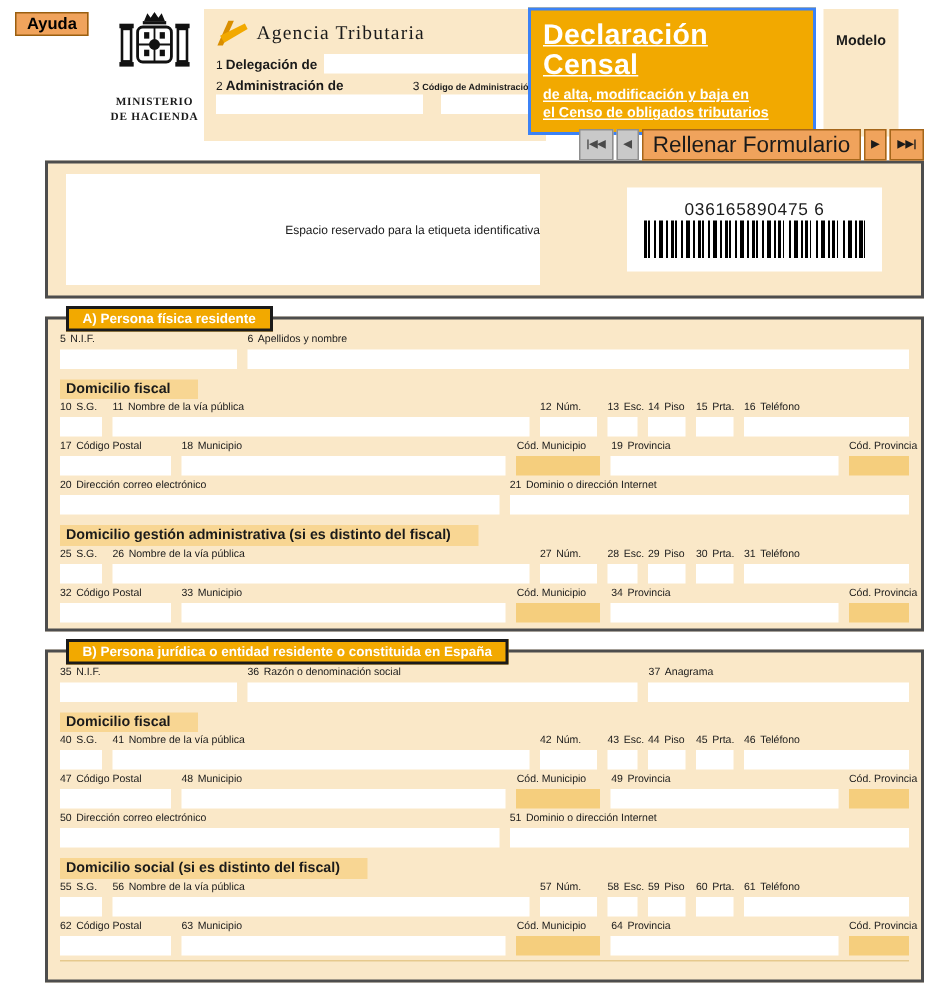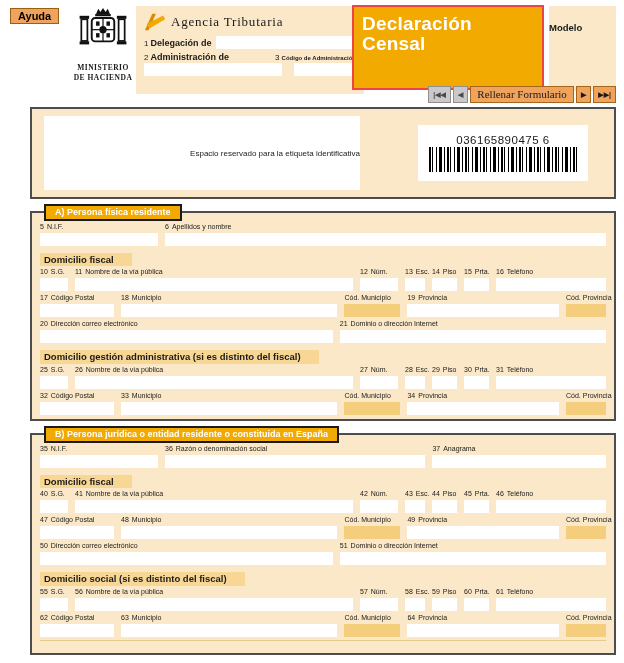--- a/index.html
+++ b/index.html
@@ -29,35 +29,35 @@
   .aglbl { font-size: 9px; font-weight: 700; white-space: nowrap; }
   .agnumber { font-weight: 400; font-size: 8px; margin-right: 2px; }
   .agin { height: 13px; border: 0; background: #fff; flex: 1; min-width: 0; font-size: 9px; padding: 0 2px; }
   .agrow3 { display: flex; justify-content: space-between; align-items: flex-end; margin-top: 3px; }
   .agsmall { font-size: 6px; font-weight: 700; }
   .agrow4 { display: flex; justify-content: space-between; margin-top: 1px; }
   .agin2 { width: 138px; height: 13px; border: 0; background: #fff; font-size: 9px; padding: 0 2px; }
   .agin3 { width: 62px; height: 13px; border: 0; background: #fff; font-size: 9px; padding: 0 2px; }
   .decl {
     position: absolute; left: 352px; top: 5px; width: 192px; height: 85px;
-    background: #F2A900; border: 2px solid #ef4444; color: #fff; padding: 7px 8px;
+    background: #F2A900; border: 2px solid #3b82f6; color: #fff; padding: 7px 8px; text-decoration: underline;
   }
   .decl .t { font-size: 19px; font-weight: 700; line-height: 1.05; letter-spacing: .2px; }
   .decl .sub { font-size: 9.5px; font-weight: 700; margin-top: 4px; line-height: 1.3; }
   .modelo {
-    position: absolute; left: 549px; top: 6px; width: 67px; height: 85px;
-    background: #FAE8C8; padding-top: 16px;
+    position: absolute; left: 549px; top: 6px; width: 50px; height: 85px;
+    background: #FAE8C8; text-align: center; padding-top: 16px;
   }
   .modelo .ml { font-size: 9.5px; font-weight: 700; }
   .modelo .mn { font-size: 31px; font-weight: 700; line-height: 1.1; letter-spacing: -1px; }
   .nav { position: absolute; right: 8px; top: 86px; display: flex; gap: 2px; align-items: stretch; }
   .nbtn { font-size: 7px; line-height: 1; padding: 3px 4px; border: 1px solid; cursor: pointer; font-weight: 700; display: flex; align-items: center; }
   .ngray { background: #C9C9C9; border-color: #8f8f8f; color: #4a4a4a; }
   .norange { background: #F0A35C; border-color: #a5661a; color: #1a1a1a; }
-  .nfill { font-size: 11px; font-weight: 400; padding: 2px 6px; font-family: Liberation Serif, serif; }
+  .nfill { font-size: 15px; font-weight: 400; padding: 2px 6px; }
   
   .barrow { display: flex; gap: 7px; margin: 2px 8px 0 10px; height: 21px; }
   .dbar {
     flex: 1; background: #F2A900; border: 2px solid #3d3d3d;
     display: flex; align-items: center; padding-left: 7px;
     color: #fff; font-weight: 700; font-size: 12.5px;
   }
   .pag {
     width: 62px; background: #F2A900; border: 2px solid #3d3d3d;
     display: flex; align-items: center; justify-content: center;
@@ -160,20 +160,24 @@
         <span class="agsmall"><span class="agnumber">3</span><span>Código de Administración</span></span>
       </div>
       <div class="agrow4">
         <input class="agin2" type="text" style="">
         <input class="agin3" type="text" style="">
       </div>
     </div>
 
     <div class="decl">
       <div class="t">Declaración Censal</div>
+      <div class="sub">
+        <div>de alta, modificación y baja en</div>
+        <div>el Censo de obligados tributarios</div>
+      </div>
     </div>
 
     <div class="modelo">
       <div class="ml">Modelo</div>
     </div>
 
     <div class="nav">
       <button class="nbtn ngray">|◀◀</button>
       <button class="nbtn ngray">◀</button>
       <button class="nbtn norange nfill">Rellenar Formulario</button>

